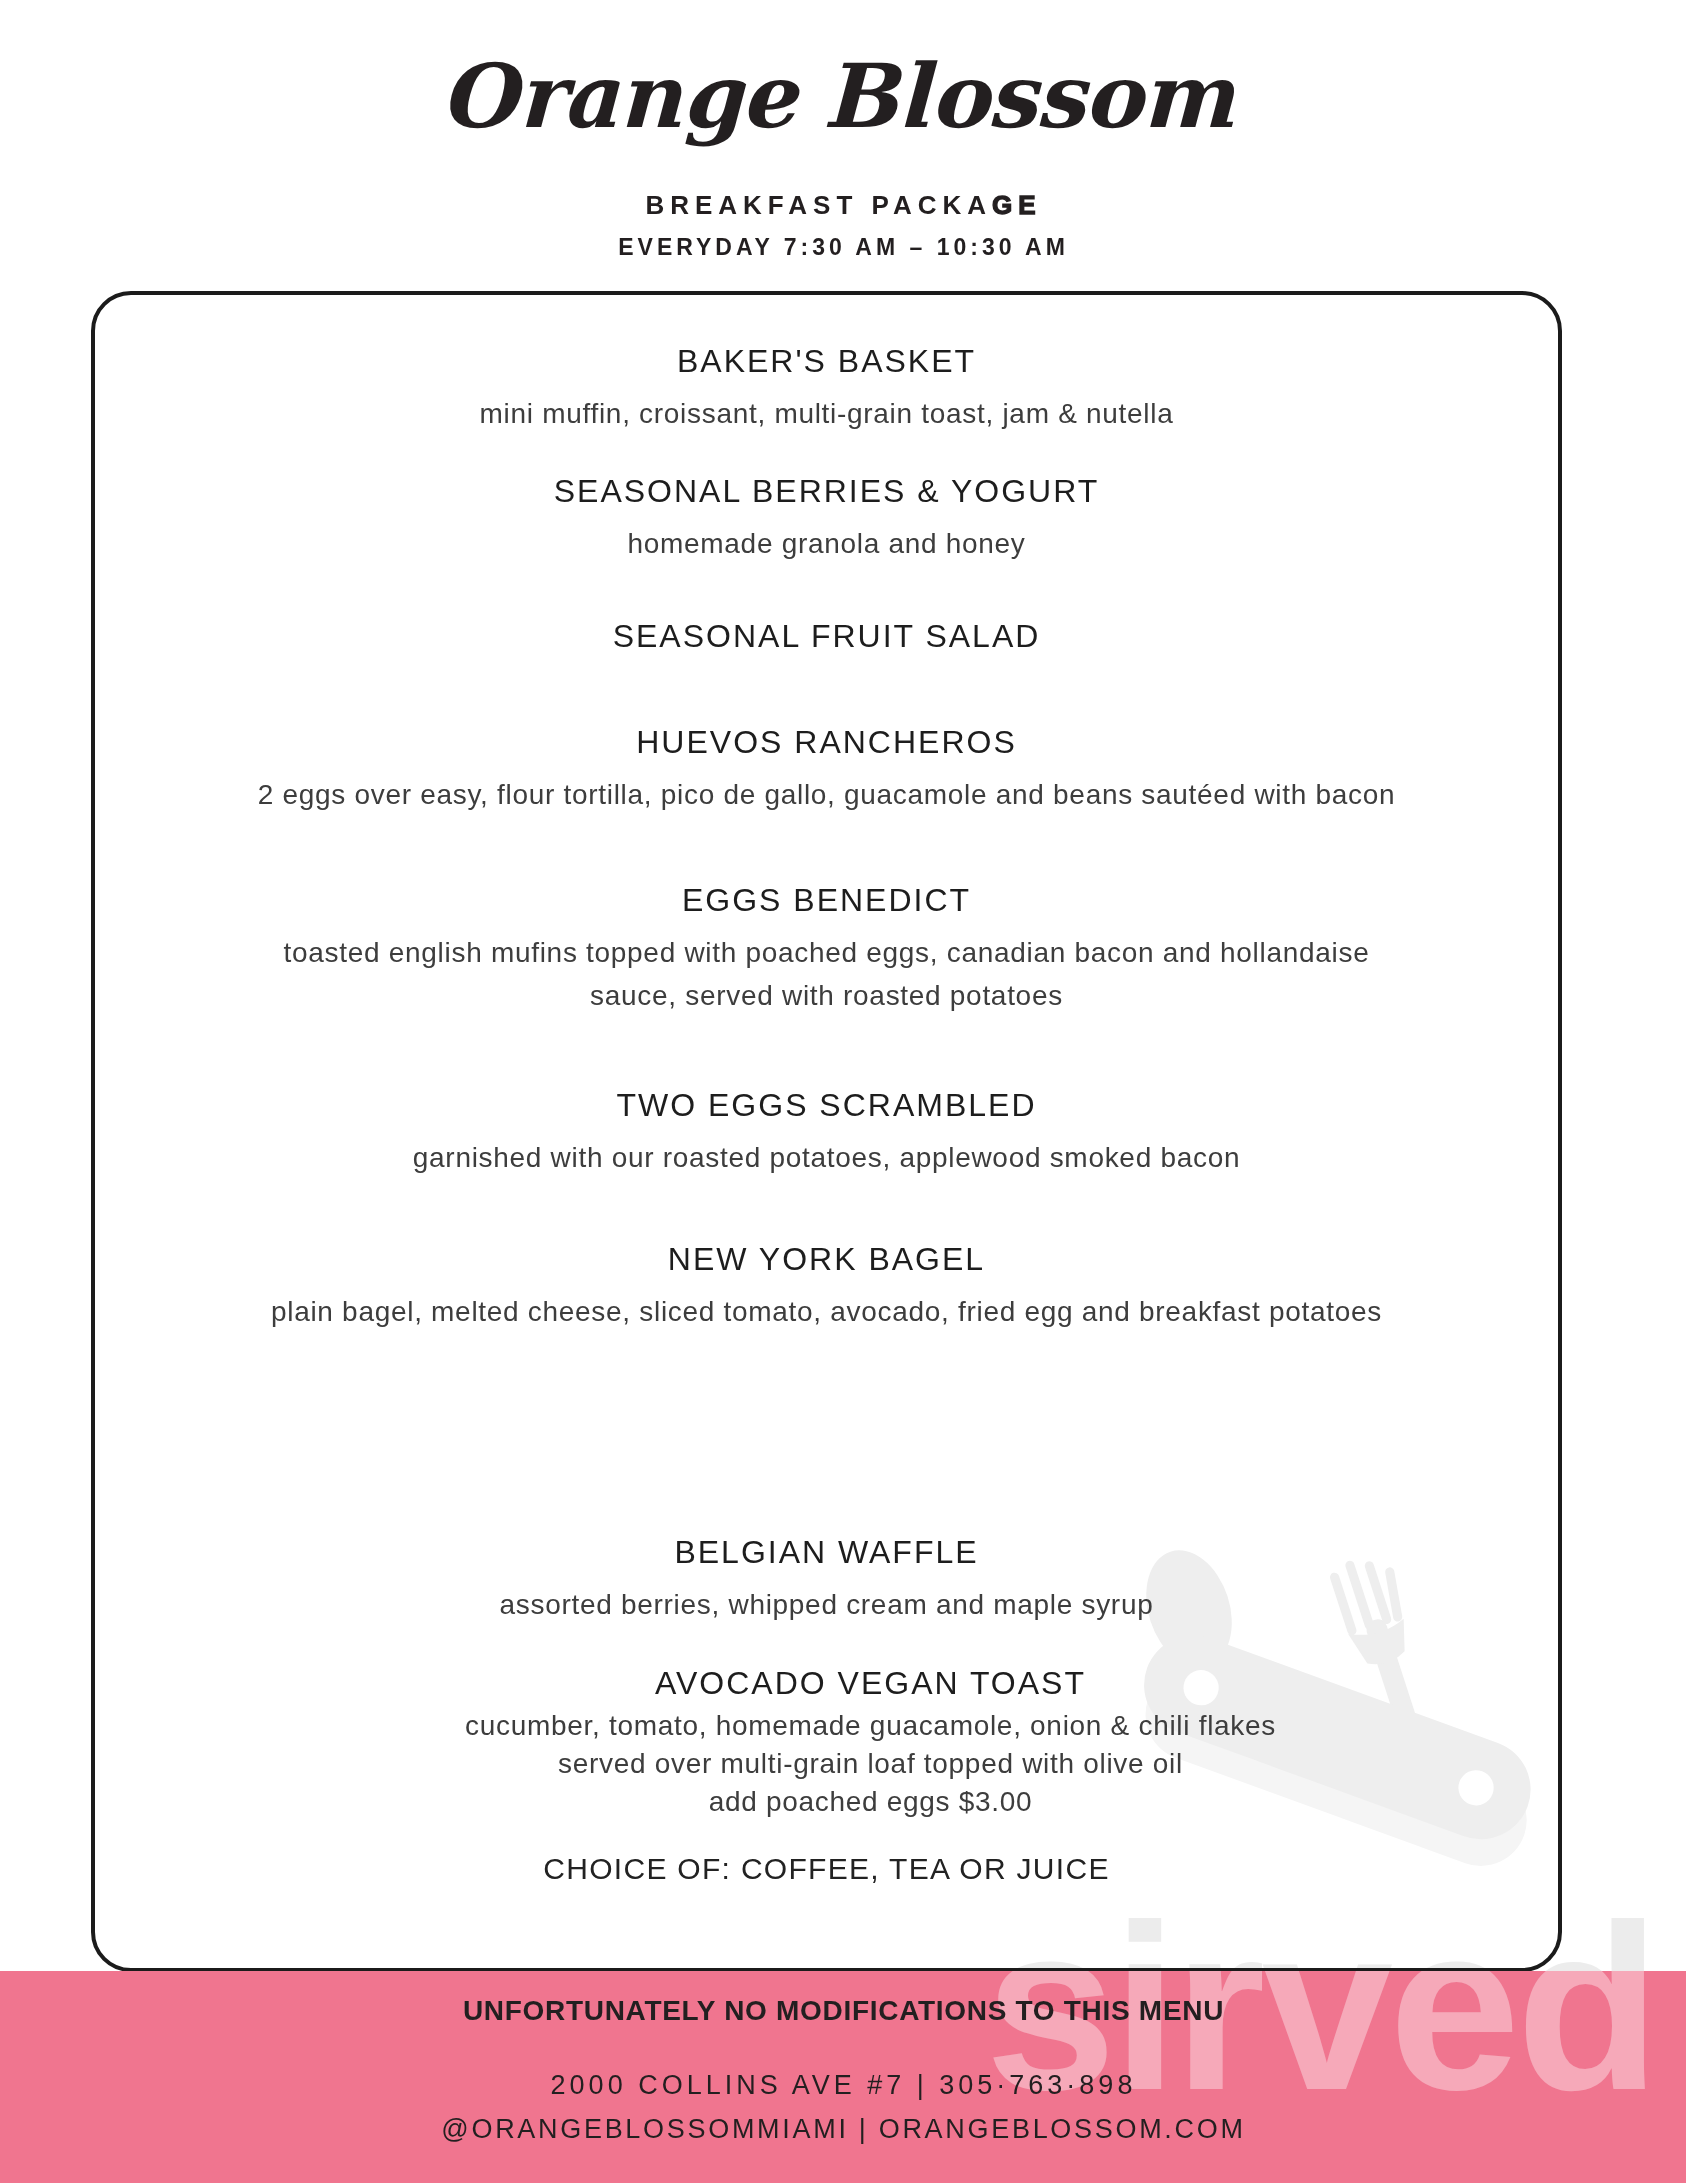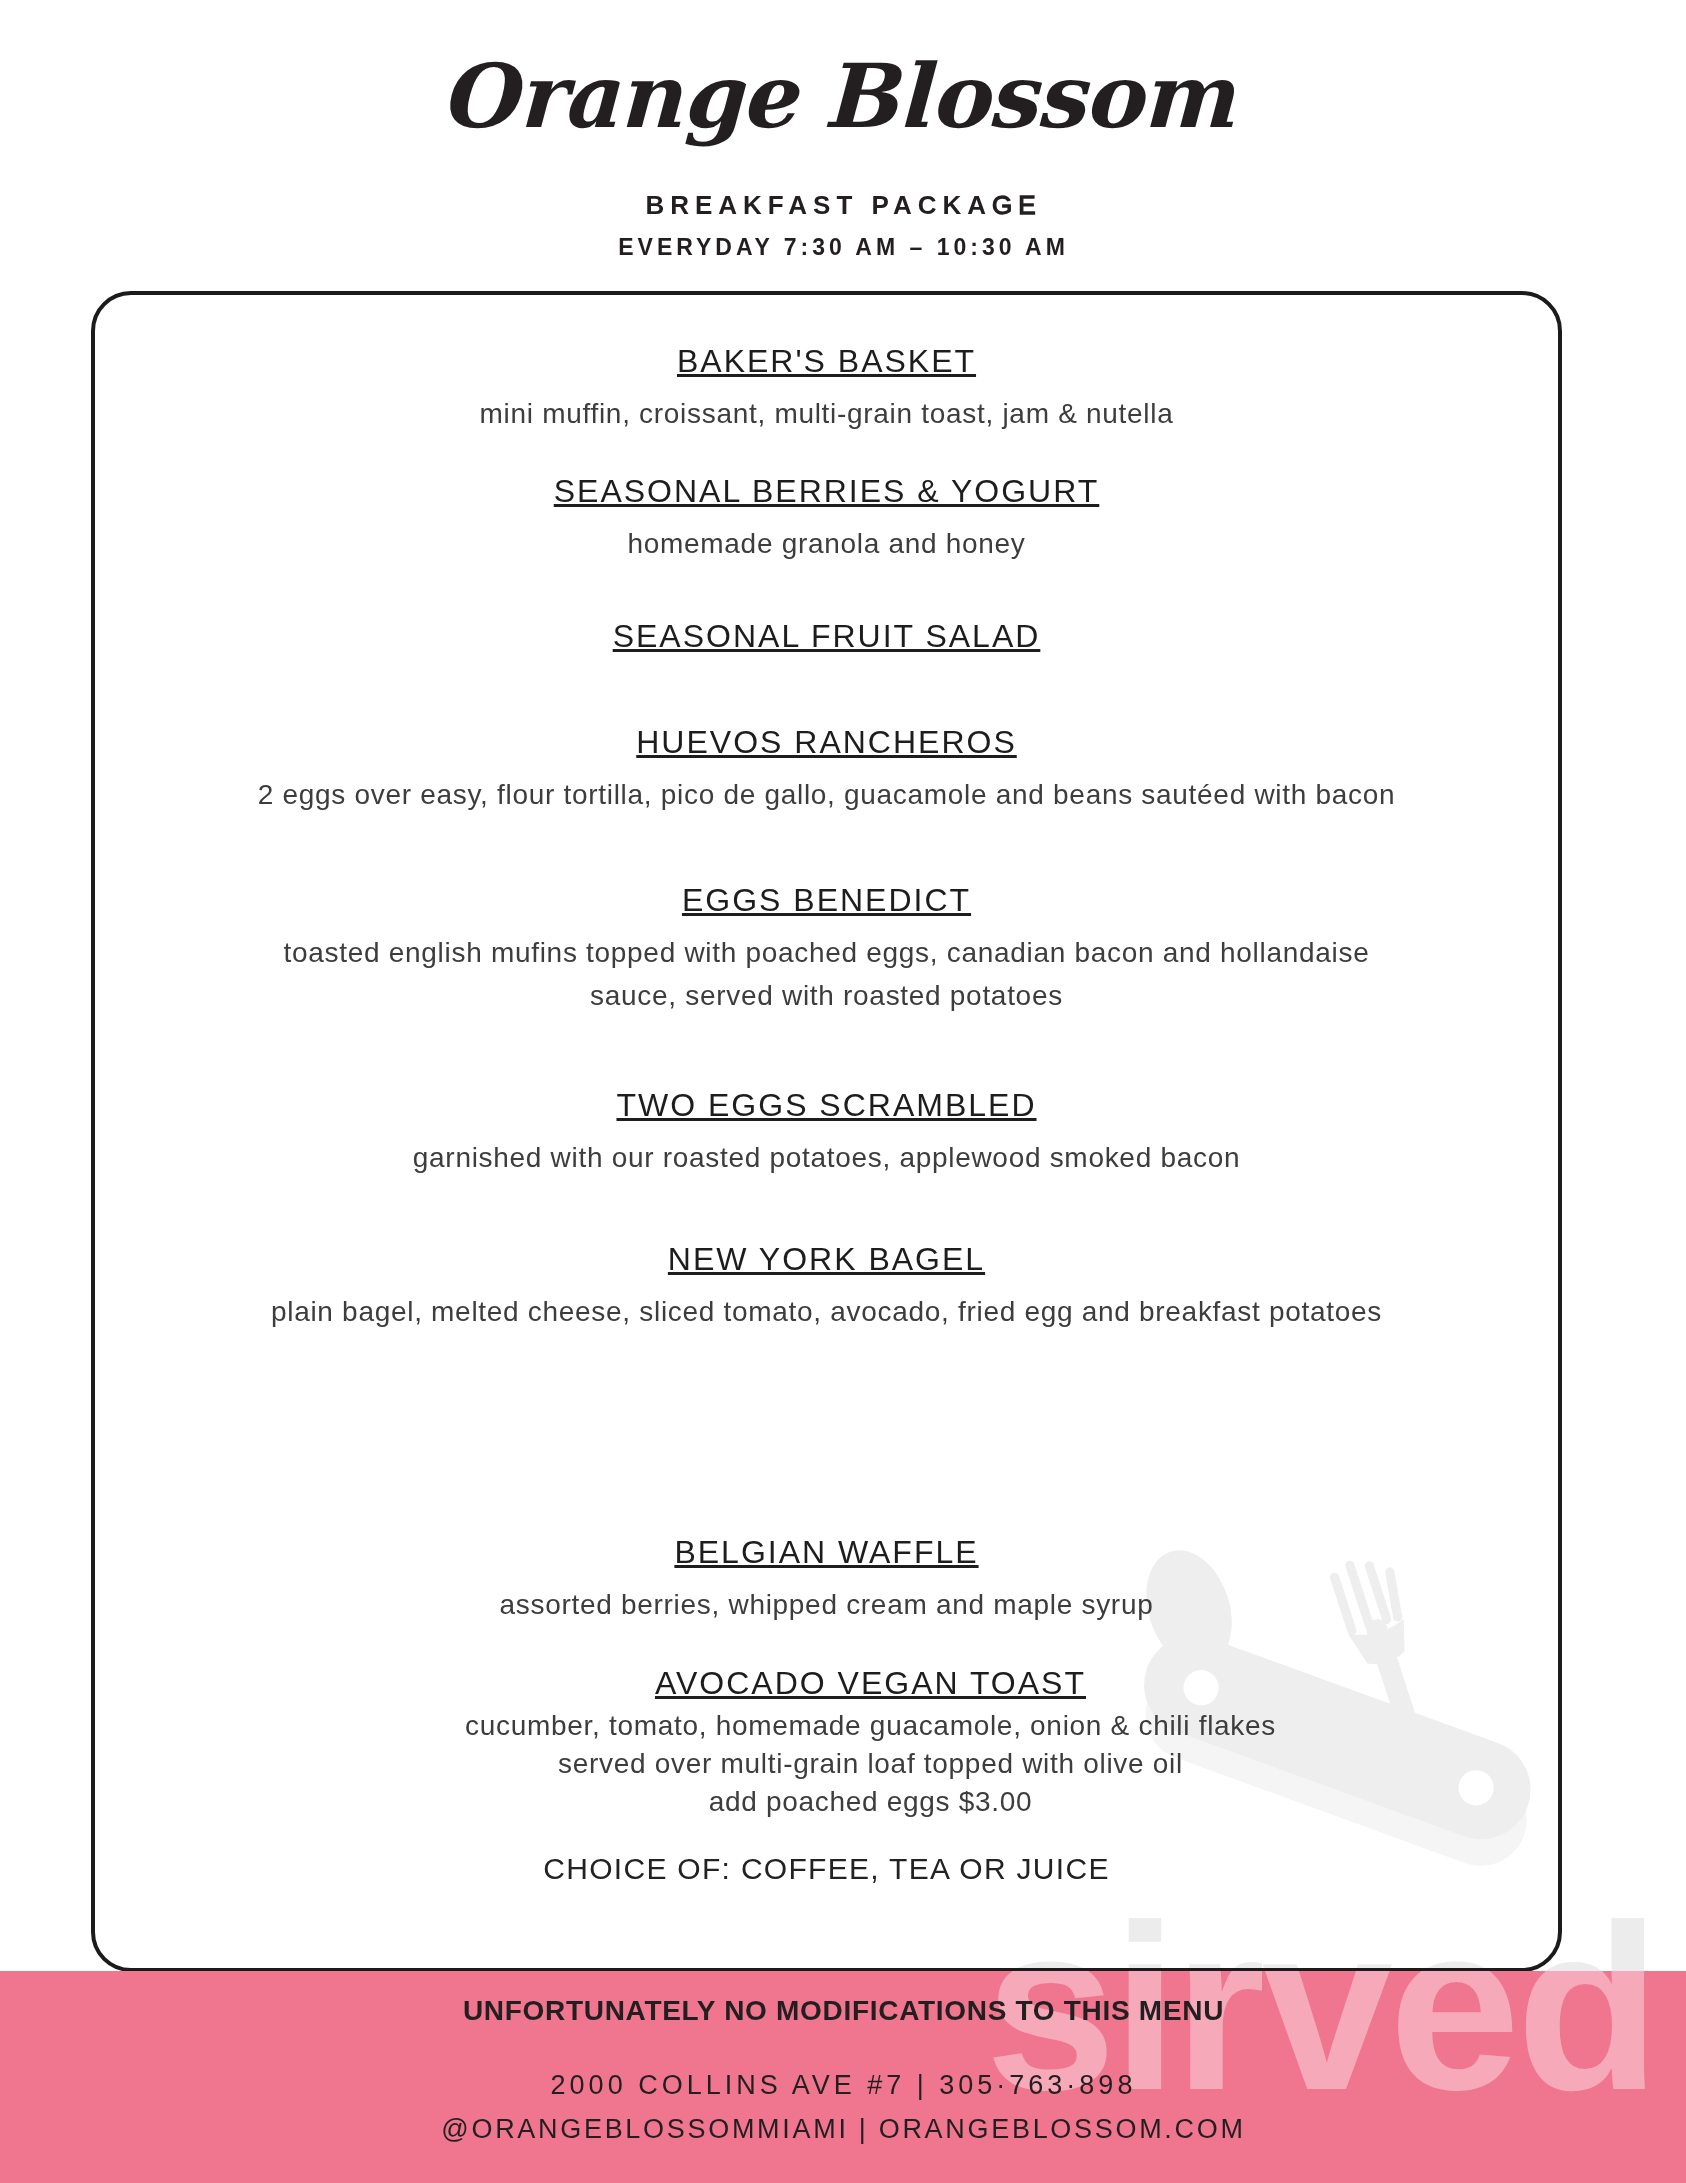--- a/index.html
+++ b/index.html
@@ -18,21 +18,21 @@
     font-family:"DejaVu Serif", serif;
     font-style:italic;font-weight:bold;
     font-size:88px;line-height:128px;
     letter-spacing:-1.3px;
     transform:skewX(-4deg);
   }
   .sub1{
     position:absolute;left:0;top:190px;width:100%;text-align:center;
     font-size:26px;font-weight:bold;letter-spacing:6px;line-height:31px;
   }
-  .sub1 .heavy{font-weight:normal;margin-top:8px;-webkit-text-stroke:1.3px #231f20;}
+  .sub1 .heavy{font-weight:bold;margin-top:8px;-webkit-text-stroke:1.3px #231f20;}
   .sub2{
     position:absolute;left:0;top:232px;width:100%;text-align:center;
     font-size:23px;font-weight:bold;letter-spacing:4px;line-height:31px;
   }
   
   .wm-utensil{position:absolute;left:1100px;top:1532px;width:472px;height:418px;z-index:1;}
   .wm-sirved{
     position:absolute;left:985px;top:1889px;z-index:1;
     font-size:236px;font-weight:bold;line-height:1;letter-spacing:-4px;
     color:#ececec;white-space:nowrap;
@@ -40,21 +40,21 @@
   
   .menu-box{
     position:absolute;left:91px;top:291px;
     width:1463px;height:1673px;
     border:4.7px solid #1b1b1b;border-radius:40px;
     background:transparent;z-index:2;
   }
   .menu-section{position:absolute;left:0;width:100%;text-align:center;}
   .menu-title{
     font-size:32px;letter-spacing:2px;line-height:39px;
-    color:#1d1d1d;font-weight:500;text-decoration:underline;
+    color:#1d1d1d;font-weight:500;
   }
   .menu-desc{
     margin-top:10.8px;
     font-size:28px;letter-spacing:0.7px;line-height:43px;
     color:#3d3d3d;font-weight:300;
   }
   .menu-desc.tight{line-height:38px;margin-top:4px;}
   .choice{
     position:absolute;left:0;top:1557px;width:100%;text-align:center;
     font-size:30px;letter-spacing:1.3px;color:#222222;font-weight:500;

